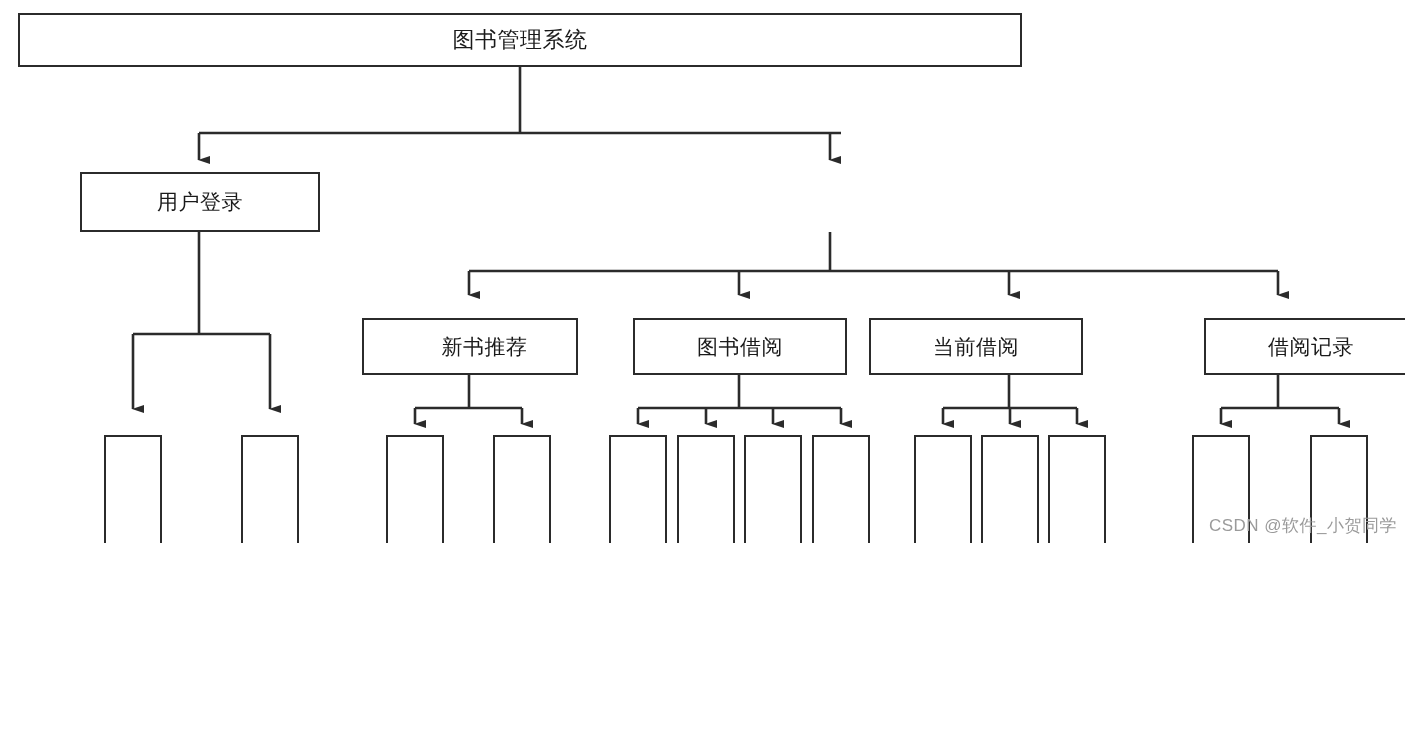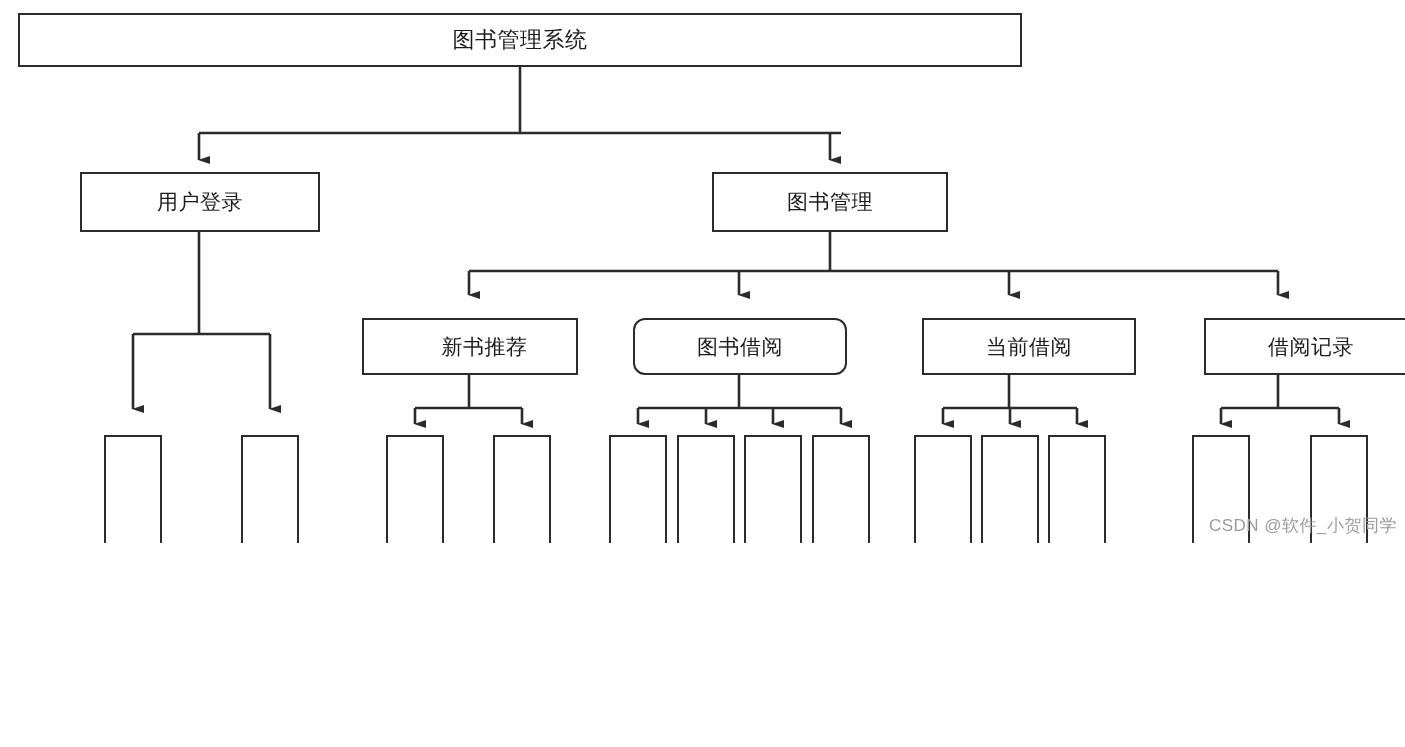--- a/index.html
+++ b/index.html
@@ -129,31 +129,28 @@
     </g>
   </svg>
 
   <div class="node horiz root" style="left:18px; top:13px; width:1004px; height:54px;">
     <span>图书管理系统</span>
   </div>
 
   <div class="node horiz" style="left:80px; top:172px; width:240px; height:60px;">
     <span>用户登录</span>
   </div>
-  <div class="node horiz" style="left:712px; top:172px; width:236px; height:60px;">
-    <span>图书管理</span>
-  </div>
 
   <div class="node horiz" style="left:362px; top:318px; width:216px; height:57px;padding-left:29px;">
     <span>新书推荐</span>
   </div>
-  <div class="node horiz" style="left:633px; top:318px; width:214px; height:57px;border-radius:12px;">
+  <div class="node horiz" style="left:633px; top:318px; width:214px; height:57px;">
     <span>图书借阅</span>
   </div>
-  <div class="node horiz" style="left:922px; top:318px; width:214px; height:57px;align-items:center;">
+  <div class="node horiz" style="left:869px; top:318px; width:214px; height:57px;align-items:center;">
     <span>当前借阅</span>
   </div>
   <div class="node horiz" style="left:1172px; top:318px; width:214px; height:57px;margin-left:32px;">
     <span>借阅记录</span>
   </div>
 
   <div class="node vert" style="left:104px; top:435px; width:58px; height:299px;">
     <span>用户登录</span>
   </div>
   <div class="node vert" style="left:241px; top:435px; width:58px; height:299px;">

